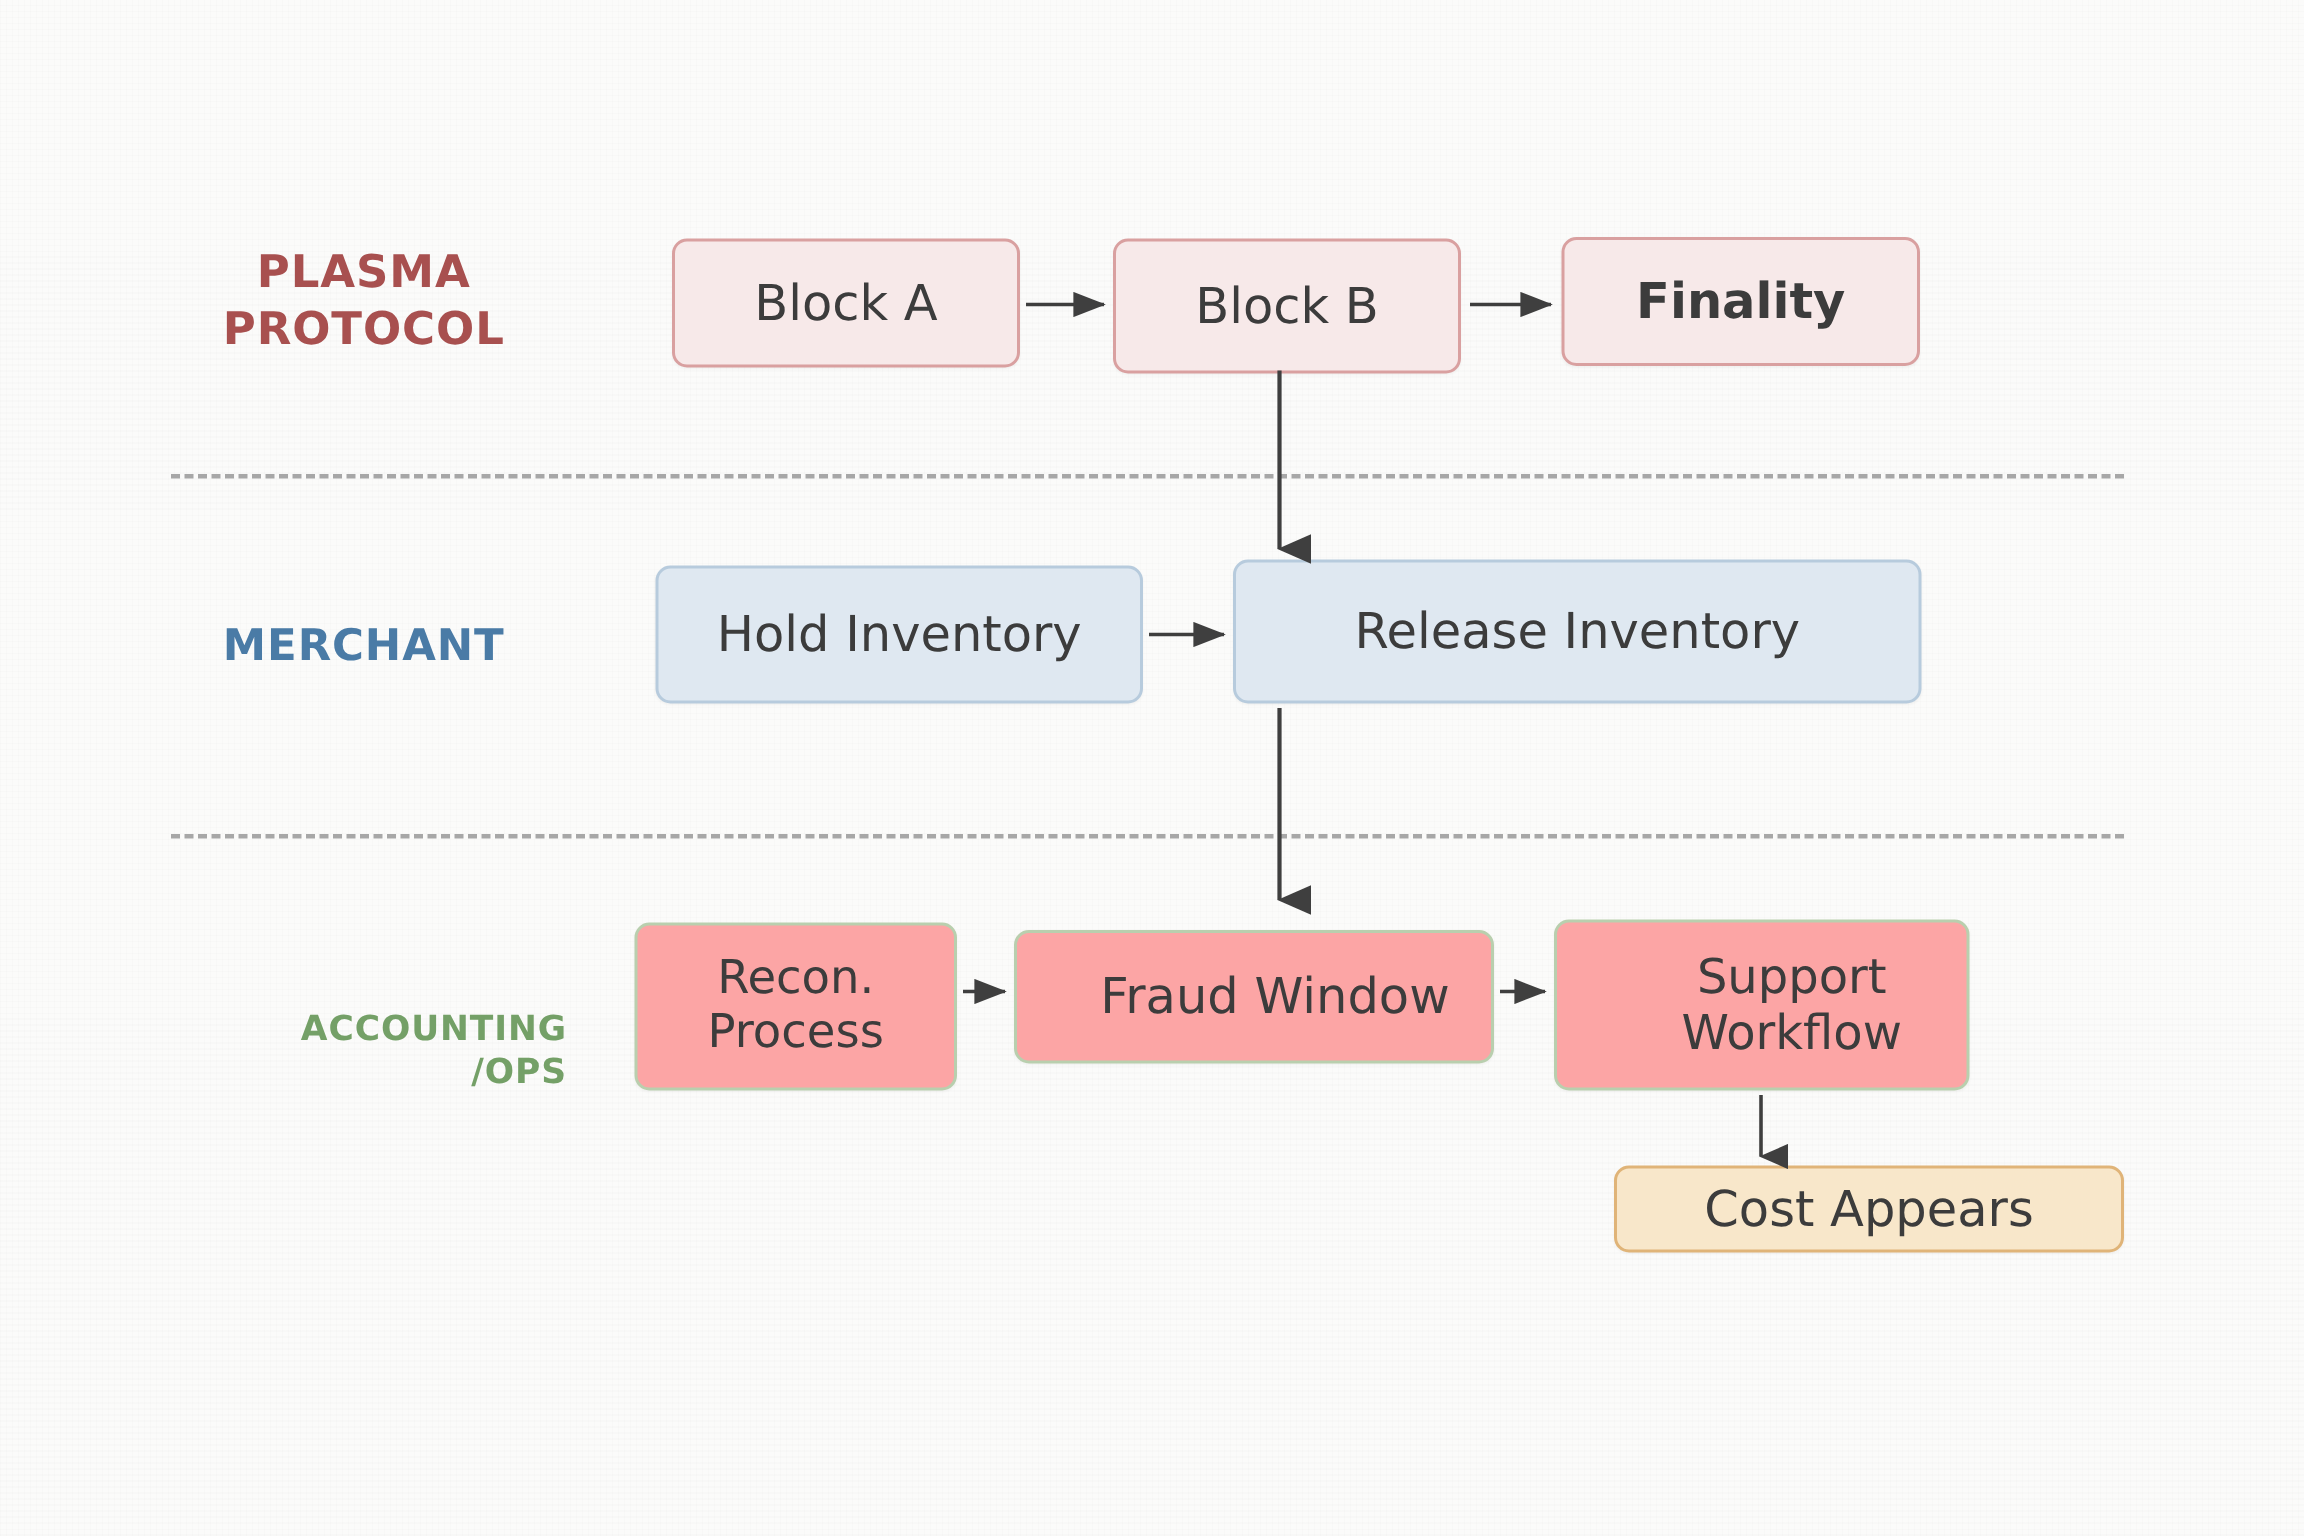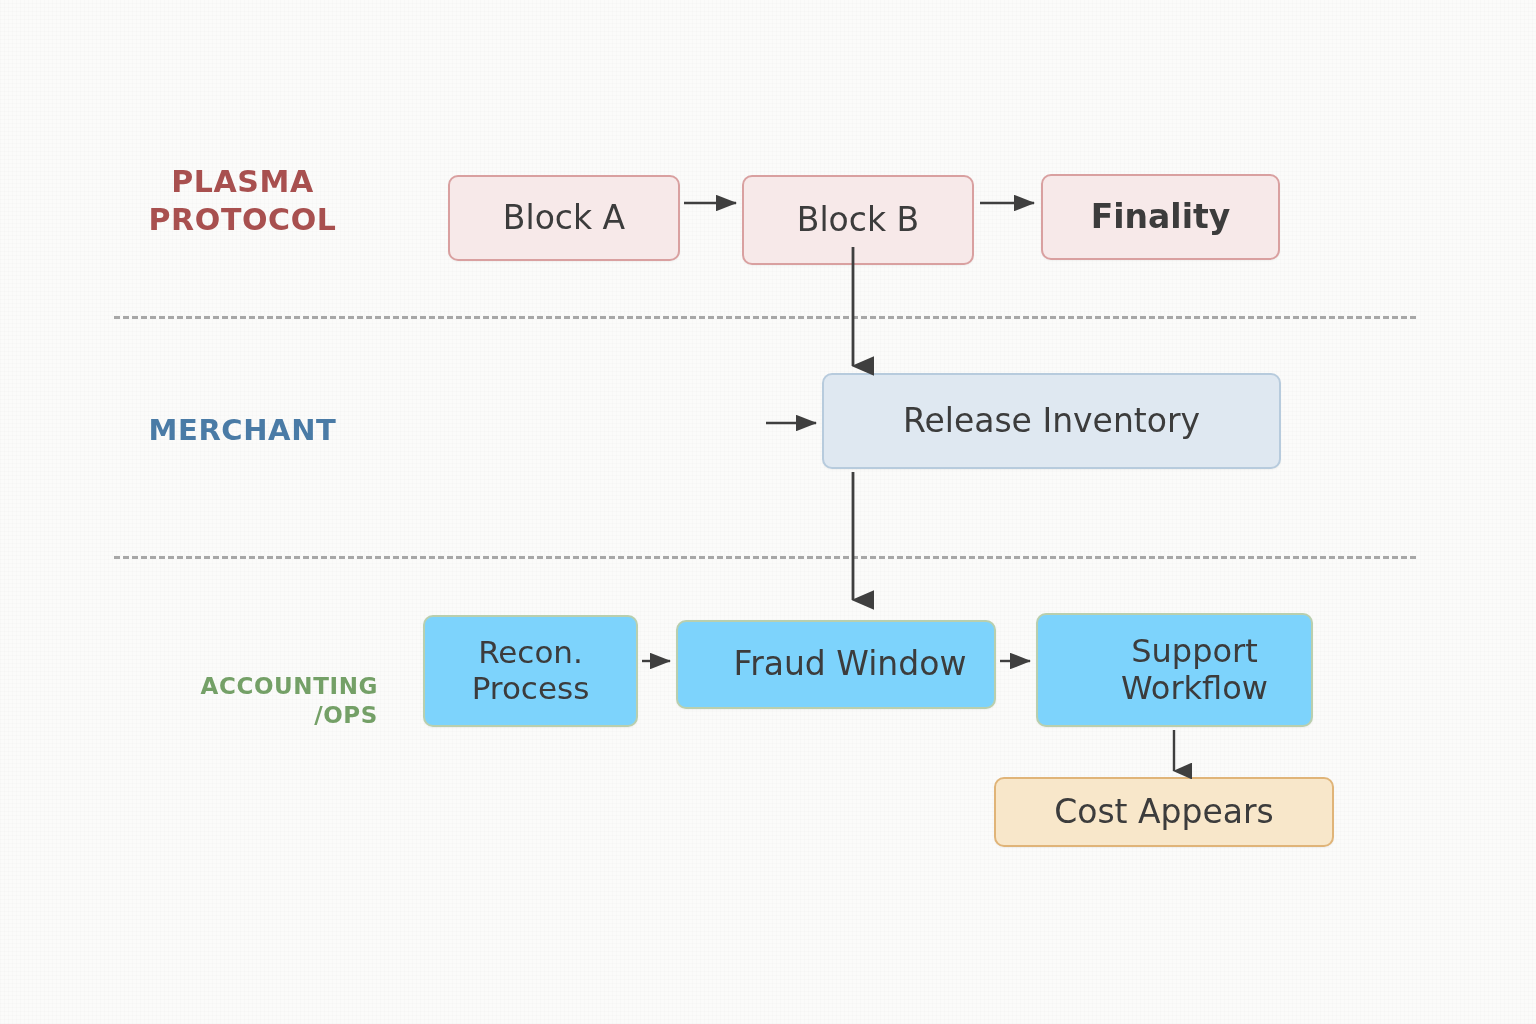--- a/index.html
+++ b/index.html
@@ -89,46 +89,45 @@
     color: #3c3c3c;
     line-height: 1.16;
     white-space: pre-line;
     border-width: 2px;
     border-style: solid;
     box-shadow: 0 1px 2px rgba(0,0,0,0.045);
   }
   .node.plasma {
     background: #f7e9e9;
     border-color: #d9a0a0;
-    margin-top: 16px;
   }
   .node.merchant {
     background: #dfe8f1;
     border-color: #b7cbdd;
   }
   .node.accounting {
-    background: #7dd3fc;
+    background: #fca5a5;
     border-color: #b9cfae;
   }
   .node.cost {
     background: #f8e7ca;
     border-color: #e0b478;
   }
 
   #node-block-a        { left: 448px;  top: 159px; width: 232px; height: 86px; }
   #node-block-b        { left: 742px;  top: 159px; width: 232px; height: 90px; }
   #node-finality       { left: 1041px; top: 158px; width: 239px; height: 86px; font-weight: bold; }
   #node-hold-inventory { left: 437px;  top: 377px; width: 325px; height: 92px; }
   #node-release-inv    { left: 822px;  top: 373px; width: 459px; height: 96px; }
   #node-recon-process  { left: 423px;  top: 615px; width: 215px; height: 112px;
                          font-size: 31px; }
   #node-fraud-window   { left: 676px;  top: 620px; width: 320px; height: 89px; padding-left: 28px; }
   #node-support-wf     { left: 1036px; top: 613px; width: 277px; height: 114px;
                          font-size: 32px; padding-left: 40px; }
-  #node-cost-appears   { left: 994px; top: 777px; width: 340px; height: 70px; }
+  #node-cost-appears   { left: 1076px; top: 777px; width: 340px; height: 58px; }
 
   
   #connectors {
     position: absolute;
     left: 0; top: 0;
     width: 1536px;
     height: 1024px;
     pointer-events: none;
     z-index: 2;
   }
@@ -150,20 +149,21 @@
 
   <div class="lane-divider" id="lane-divider-1"></div>
   <div class="lane-divider" id="lane-divider-2"></div>
 
   <div class="node plasma" id="node-block-a">Block A</div>
 
   <div class="node plasma" id="node-block-b">Block B</div>
 
   <div class="node plasma" id="node-finality">Finality</div>
 
+  <div class="node merchant" id="node-hold-inventory">Hold Inventory</div>
 
   <div class="node merchant" id="node-release-inv">Release Inventory</div>
 
   <div class="node accounting" id="node-recon-process">Recon.
 Process</div>
 
   <div class="node accounting" id="node-fraud-window">Fraud Window</div>
 
   <div class="node accounting" id="node-support-wf">Support
 Workflow</div>

